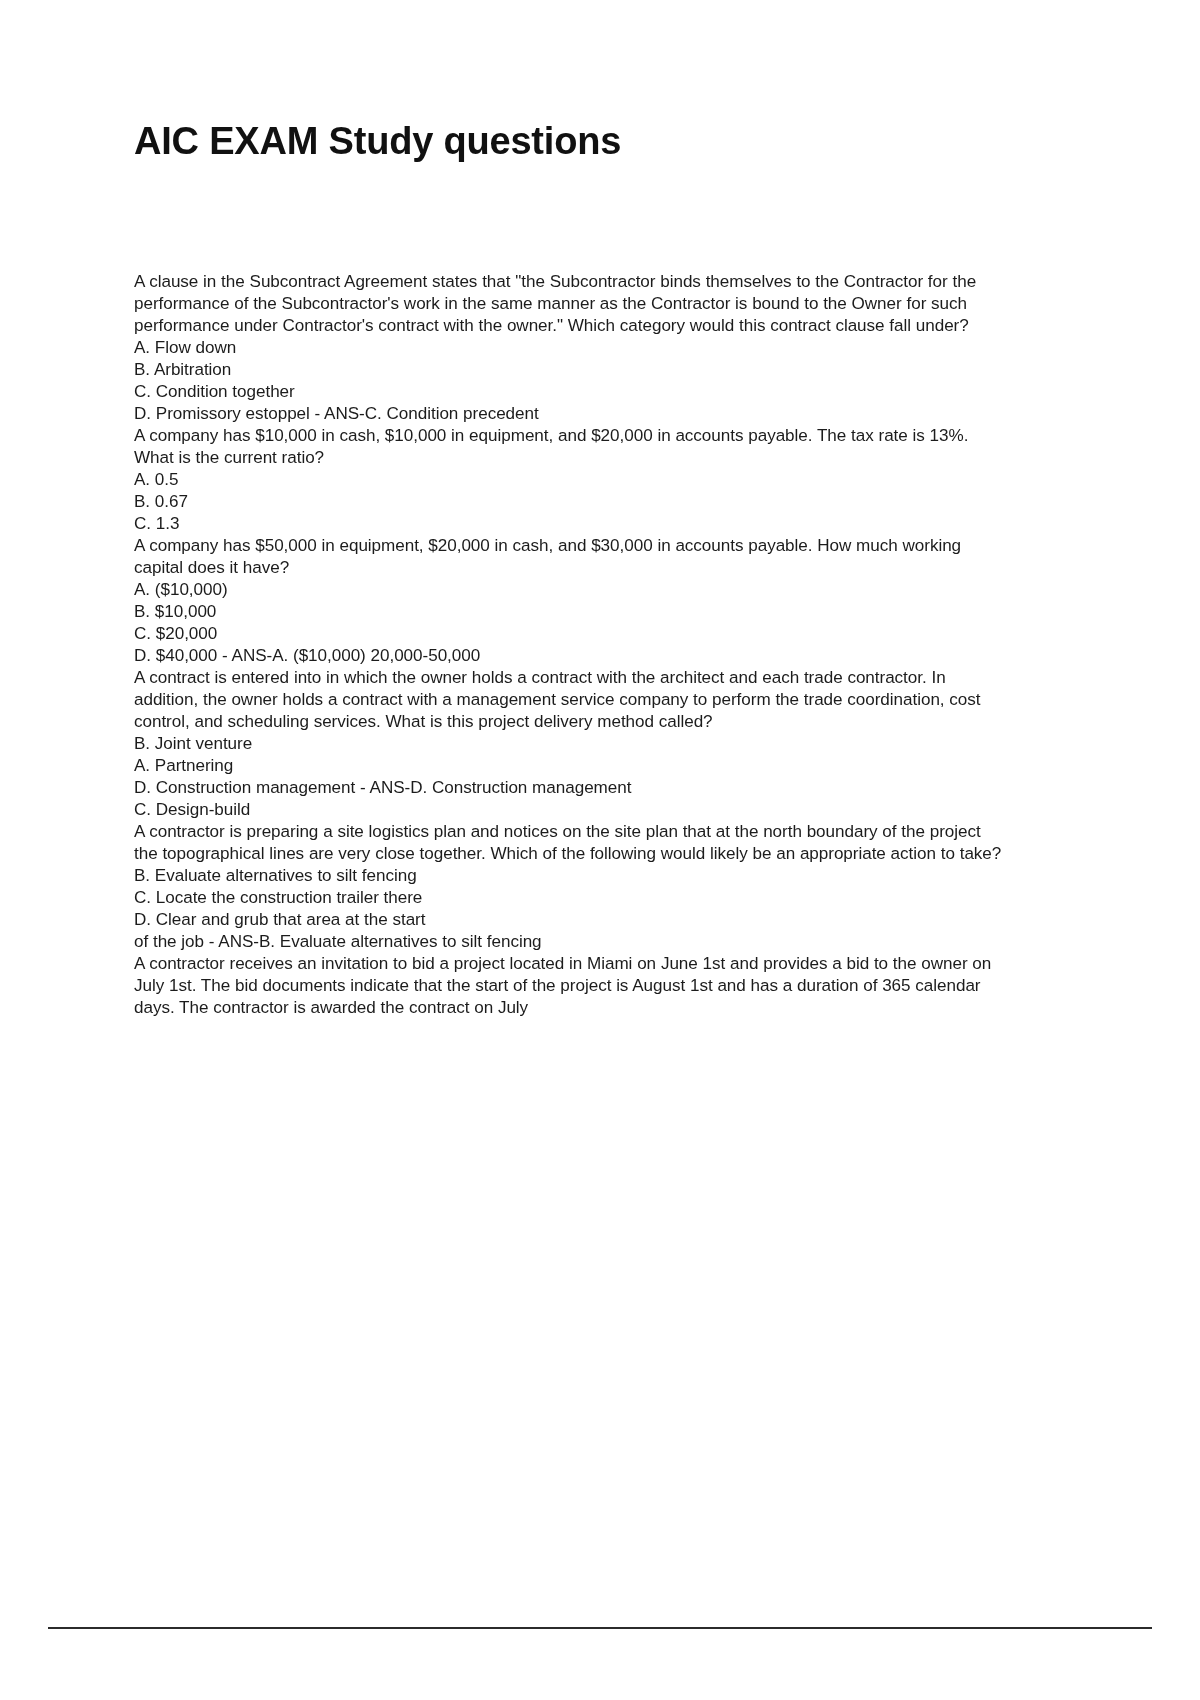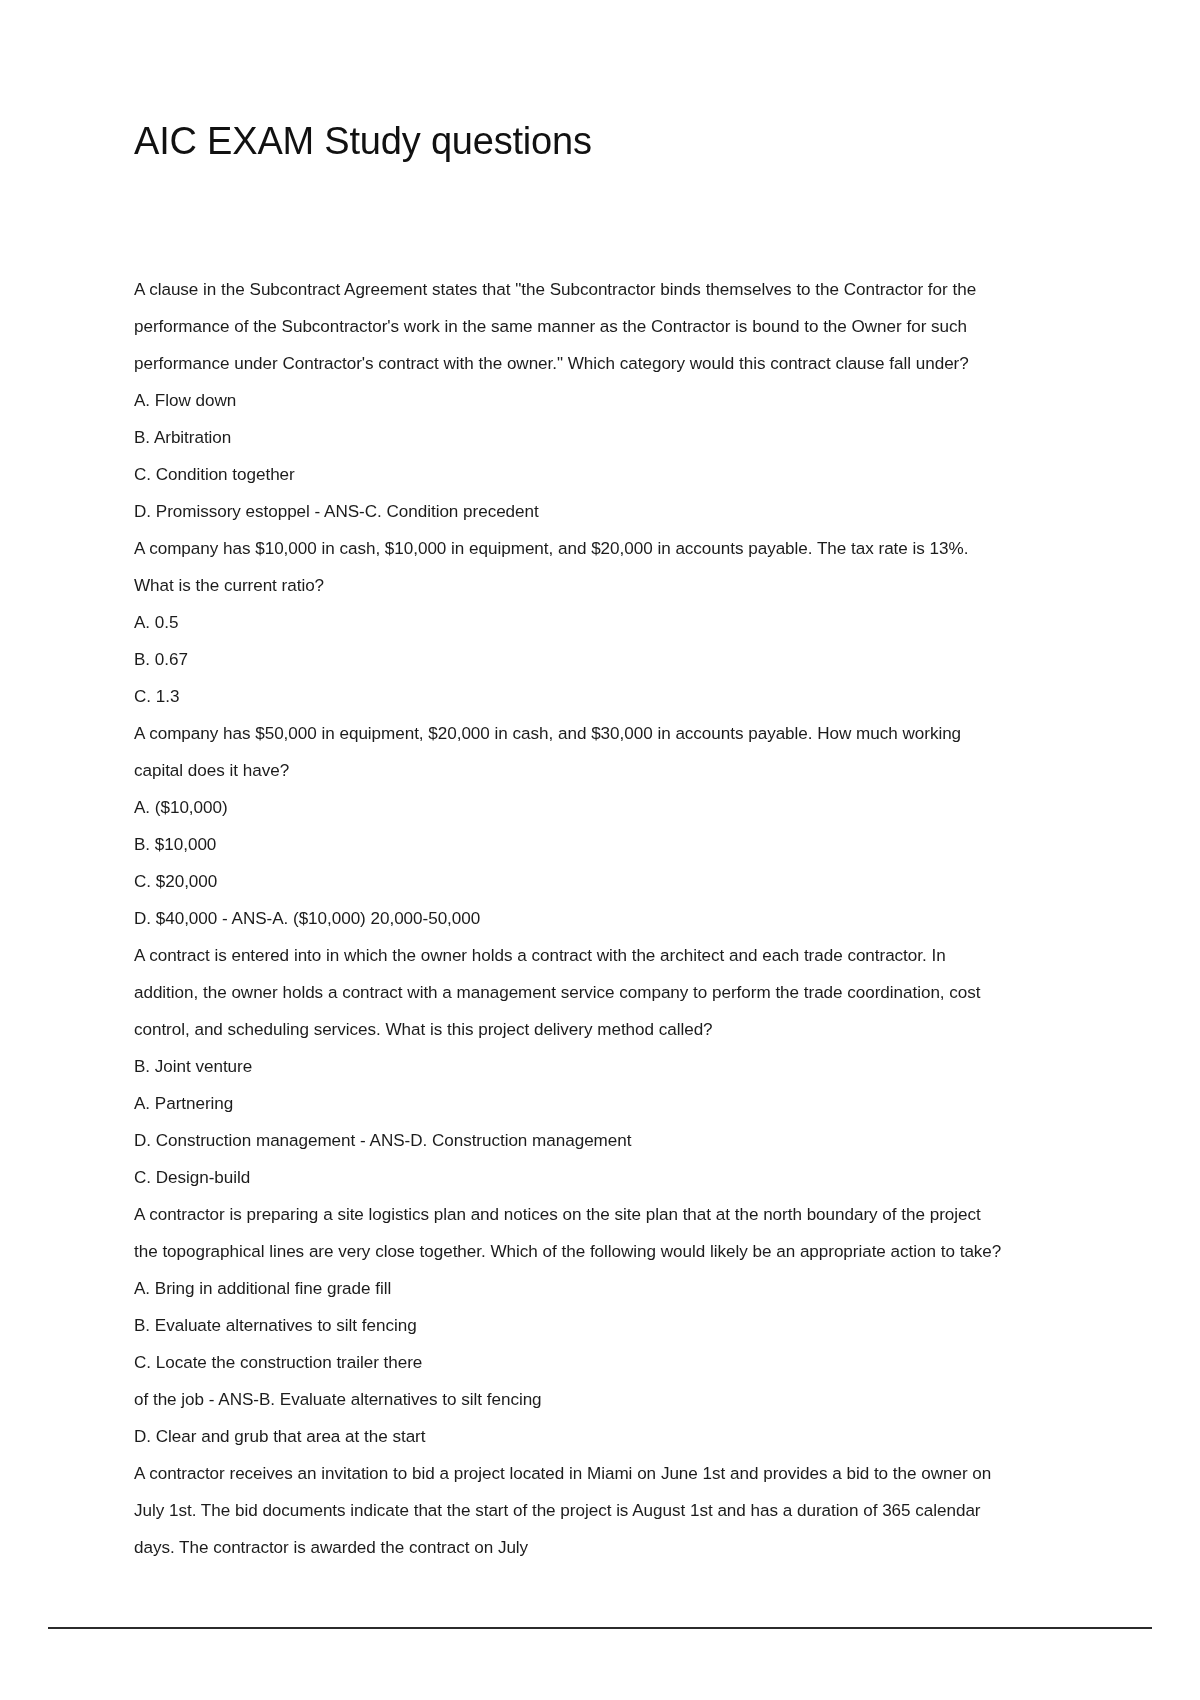--- a/index.html
+++ b/index.html
@@ -25,33 +25,33 @@
     box-sizing: border-box;
   }
   .page-inner {
     position: absolute;
     left: 134px;
     top: 118px;
     width: 872px;
   }
   .doc-title {
     font-size: 38px;
-    font-weight: normal;
+    font-weight: bold;
     letter-spacing: -0.2px;
     line-height: 1.25;
     color: #111111;
     margin: 0;
     padding: 0;
   }
   .body-block {
     margin-top: 105px;
   }
   .para {
     font-size: 17.1px;
-    line-height: 37px;
+    line-height: 22px;
     color: #1c1c1c;
     margin: 0;
     padding: 0;
     text-align: left;
     letter-spacing: -0.05px;
     word-spacing: 0.1px;
   }
   .bottom-rule {
     position: absolute;
     left: 48px;
@@ -91,25 +91,24 @@
       <p class="para">A. ($10,000)</p>
       <p class="para">B. $10,000</p>
       <p class="para">C. $20,000</p>
       <p class="para">D. $40,000 - ANS-A. ($10,000) 20,000-50,000</p>
       <p class="para">A contract is entered into in which the owner holds a contract with the architect and each trade contractor. In addition, the owner holds a contract with a management service company to perform the trade coordination, cost control, and scheduling services. What is this project delivery method called?</p>
       <p class="para">B. Joint venture</p>
       <p class="para">A. Partnering</p>
       <p class="para">D. Construction management - ANS-D. Construction management</p>
       <p class="para">C. Design-build</p>
       <p class="para">A contractor is preparing a site logistics plan and notices on the site plan that at the north boundary of the project the topographical lines are very close together. Which of the following would likely be an appropriate action to take?</p>
-      <p class="para">A. Bring in additional fine grade fill</p>
       <p class="para">B. Evaluate alternatives to silt fencing</p>
       <p class="para">C. Locate the construction trailer there</p>
+      <p class="para">D. Clear and grub that area at the start</p>
       <p class="para">of the job - ANS-B. Evaluate alternatives to silt fencing</p>
-      <p class="para">D. Clear and grub that area at the start</p>
       <p class="para">A contractor receives an invitation to bid a project located in Miami on June 1st and provides a bid to the owner on July 1st. The bid documents indicate that the start of the project is August 1st and has a duration of 365 calendar days. The contractor is awarded the contract on July</p>
     </div>
 
   </div>
 
   <div class="bottom-rule"></div>
   <div class="bottom-band"></div>
 </div>
 
 </body></html>

